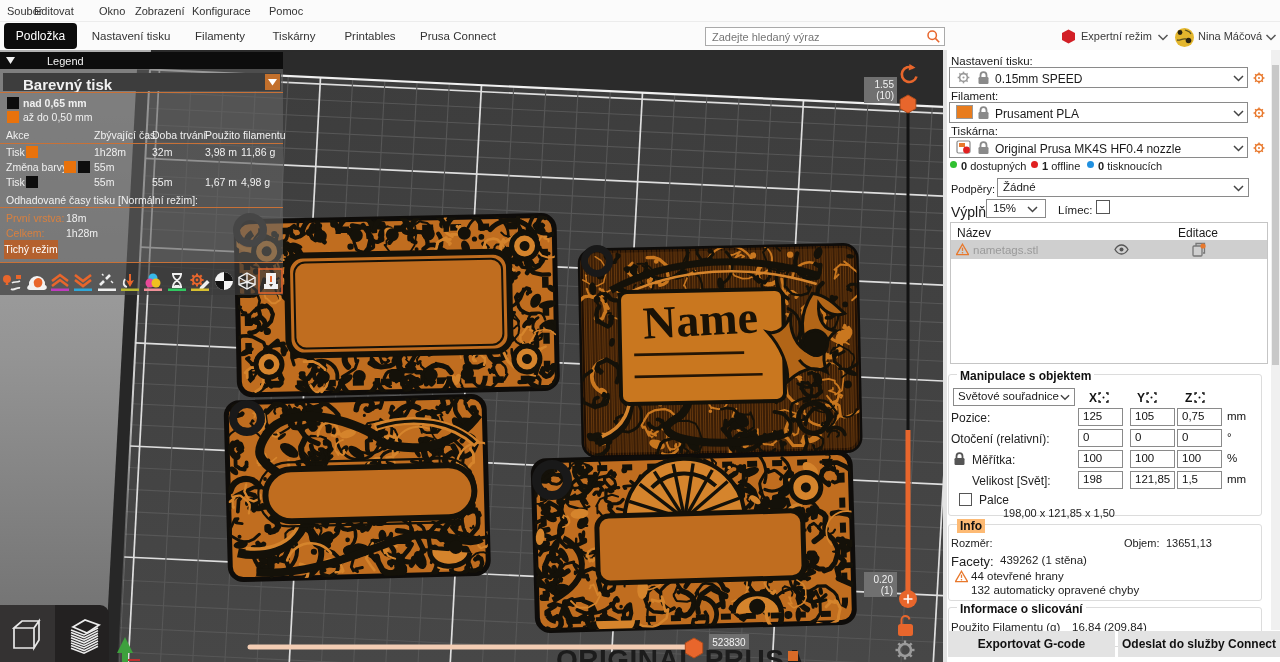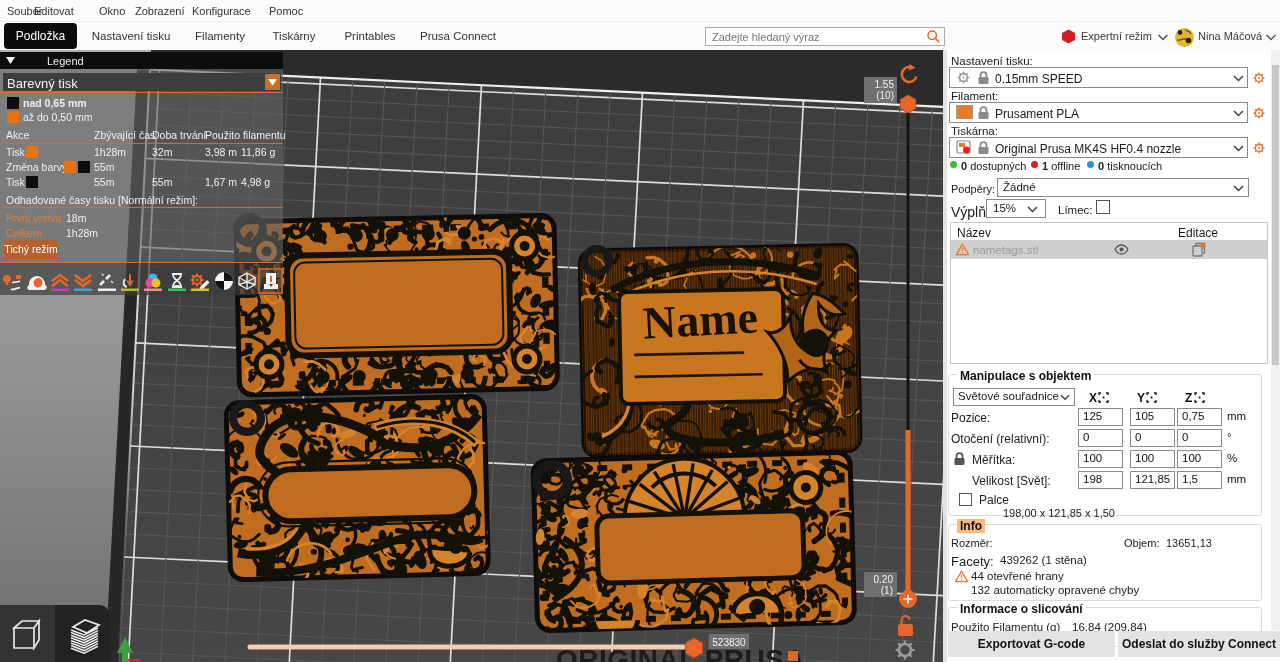--- a/index.html
+++ b/index.html
@@ -951,21 +951,21 @@
     </g>
   </svg>
 <div style="position:absolute;left:0;top:52px;width:283px;height:211px;background:rgba(98,98,98,0.62)"></div>
 <div style="position:absolute;left:0;top:263px;width:283px;height:32px;background:rgba(60,60,60,0.70)"></div>
 <div style="position:absolute;left:0;top:52px;width:283px;height:17px;background:#0d0d0d"></div>
 <svg style="position:absolute;left:6px;top:57px" width="9" height="8" viewBox="0 0 9 8">
     <polygon points="0,0 9,0 4.5,7" fill="#f0f0f0"></polygon>
   </svg>
 <div style="position:absolute;left:19px;top:55px;font-size:11px;color:#f2f2f2;font-weight:normal;white-space:nowrap;padding-left:28px;">Legend</div>
 <div style="position:absolute;left:3px;top:73px;width:278px;height:18px;background:#3d3d3d"></div>
-<div style="position:absolute;left:7px;top:76px;font-size:13px;color:#f0f0f0;font-weight:normal;white-space:nowrap;">Barevný tisk</div>
+<div style="position:absolute;left:23px;top:76px;font-size:15px;color:#f0f0f0;font-weight:bold;white-space:nowrap;">Barevný tisk</div>
 <div style="position:absolute;left:265px;top:74px;width:15px;height:16px;background:#c3702c"></div>
 <svg style="position:absolute;left:268px;top:79px" width="9" height="7" viewBox="0 0 9 7">
     <polygon points="0,0 9,0 4.5,6.5" fill="#fff"></polygon>
   </svg>
 <div style="position:absolute;left:0;top:92px;width:283px;height:1px;background:#c87137"></div>
 <div style="position:absolute;left:7px;top:97px;width:12px;height:12px;background:#0d0d0d"></div>
 <div style="position:absolute;left:23px;top:97px;font-size:10.5px;color:#f0f0f0;font-weight:bold;white-space:nowrap;text-align:right;">nad 0,65 mm</div>
 <div style="position:absolute;left:7px;top:111px;width:12px;height:12px;background:#e8720c"></div>
 <div style="position:absolute;left:23px;top:111px;font-size:10.5px;color:#f0f0f0;font-weight:normal;white-space:nowrap;">až do 0,50 mm</div>
 <div style="position:absolute;left:6px;top:129px;font-size:10.5px;color:#f0f0f0;font-weight:normal;white-space:nowrap;">Akce</div>

